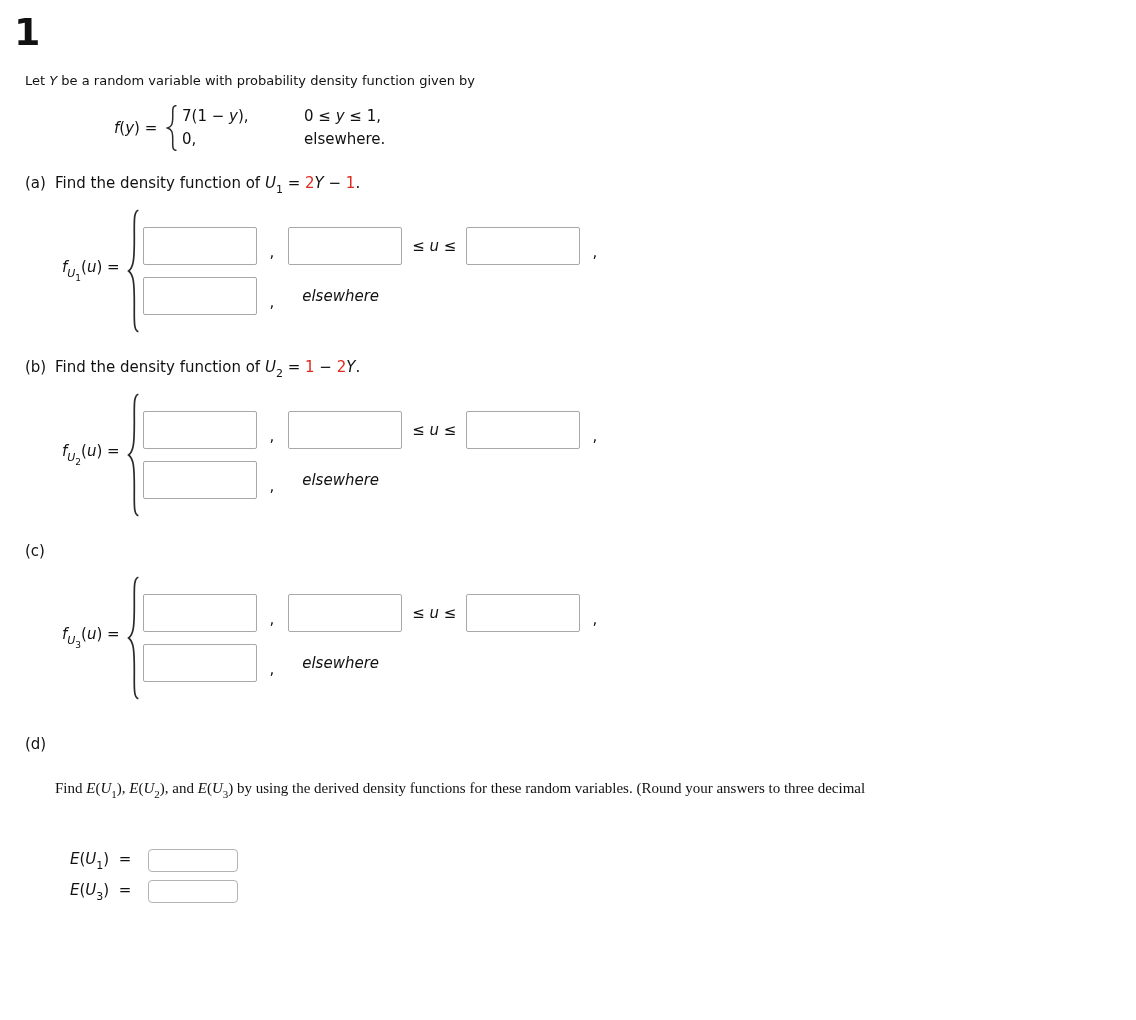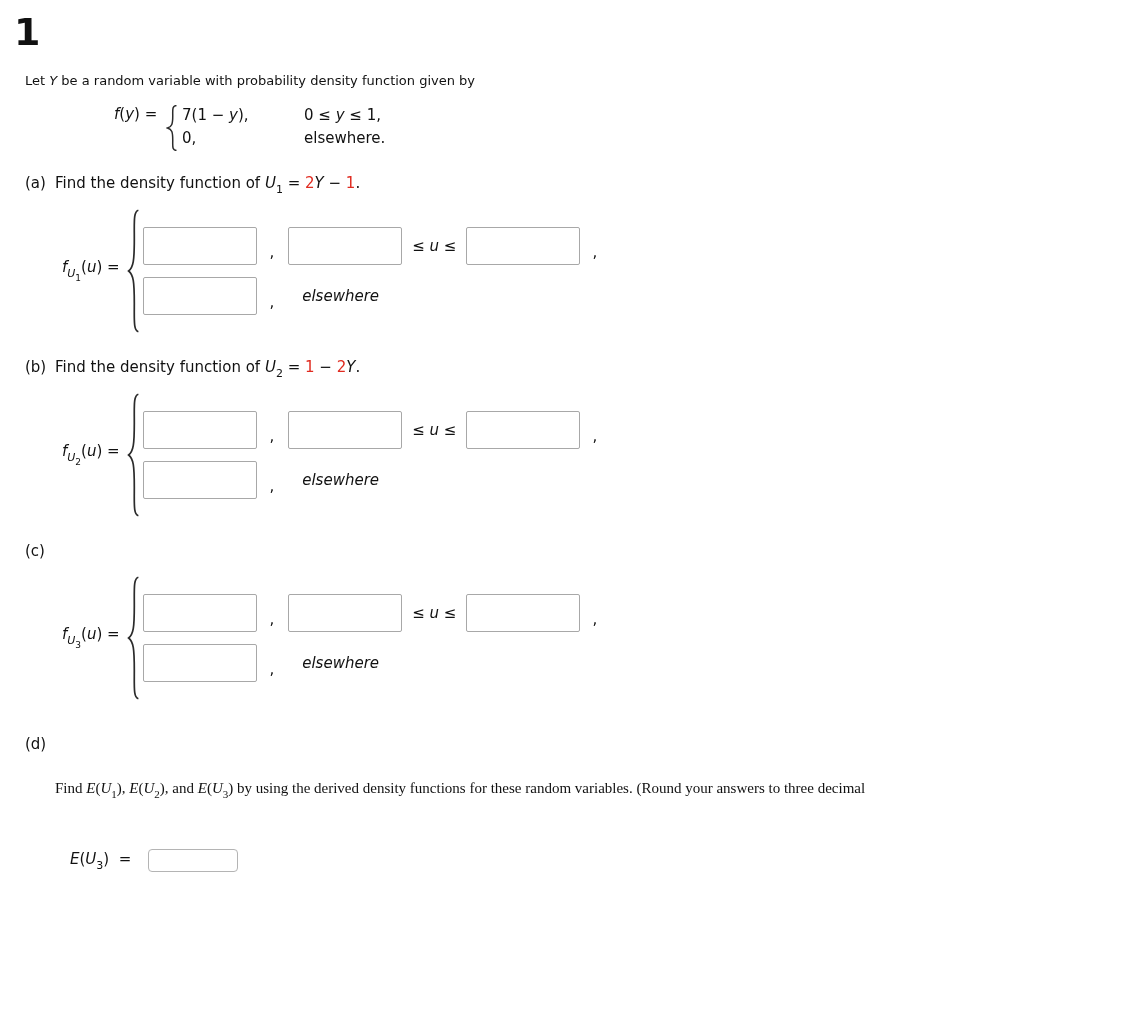--- a/index.html
+++ b/index.html
@@ -24,21 +24,21 @@
   }
   .intro {
     font-size: 13px;
     line-height: 21px;
     margin-left: 11px;
     margin-bottom: 14px;
   }
   
   .pdf-def {
     display: flex;
-    align-items: flex-start;
+    align-items: center;
     margin-left: 100px;
     margin-bottom: 22px;
     font-size: 15px;
   }
   .pdf-lhs { margin-right: 4px; white-space: pre; }
   .brace-svg { display: block; flex: 0 0 auto; }
   .pdf-grid {
     display: grid;
     grid-template-columns: 122px auto;
     row-gap: 3px;
@@ -211,20 +211,24 @@
 
   <section class="part" style="margin-top:34px; margin-bottom:0;">
     <div class="part-title" style="margin-bottom:6px;">
       <span class="part-label">(d)</span>
       <div class="part-text title-lines">
         <div><span>Find </span><span class="i">E</span><span>(</span><span class="i">U</span><span class="sub">1</span><span>), </span><span class="i">E</span><span>(</span><span class="i">U</span><span class="sub">2</span><span>), and </span><span class="i">E</span><span>(</span><span class="i">U</span><span class="sub">3</span><span>) by using the derived density functions for these random variables. (Round your answers to three decimal</span></div>
       </div>
     </div>
     <div class="e-rows">
       <div class="e-row">
+        <span class="e-label"><span class="i">E</span><span>(</span><span class="i">U</span><span class="sub">1</span><span>)  =  </span></span>
+        <input type="text" class="e-input" style="">
+      </div>
+      <div class="e-row">
         <span class="e-label"><span class="i">E</span><span>(</span><span class="i">U</span><span class="sub">3</span><span>)  =  </span></span>
         <input type="text" class="e-input" style="">
       </div>
     </div>
   </section>
 
   <div class="spacer-e"></div>
 
 </div>
 

